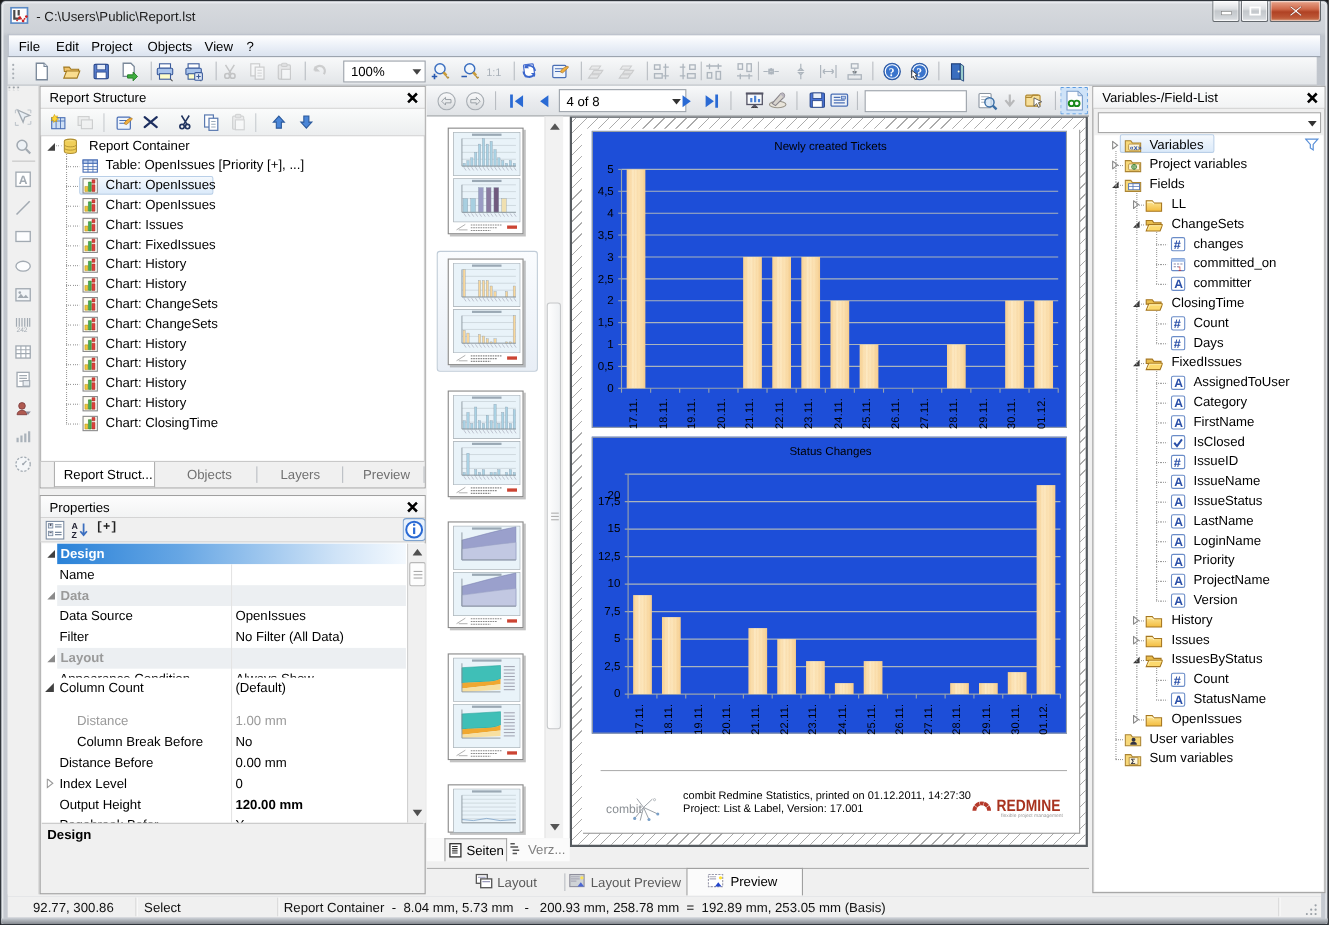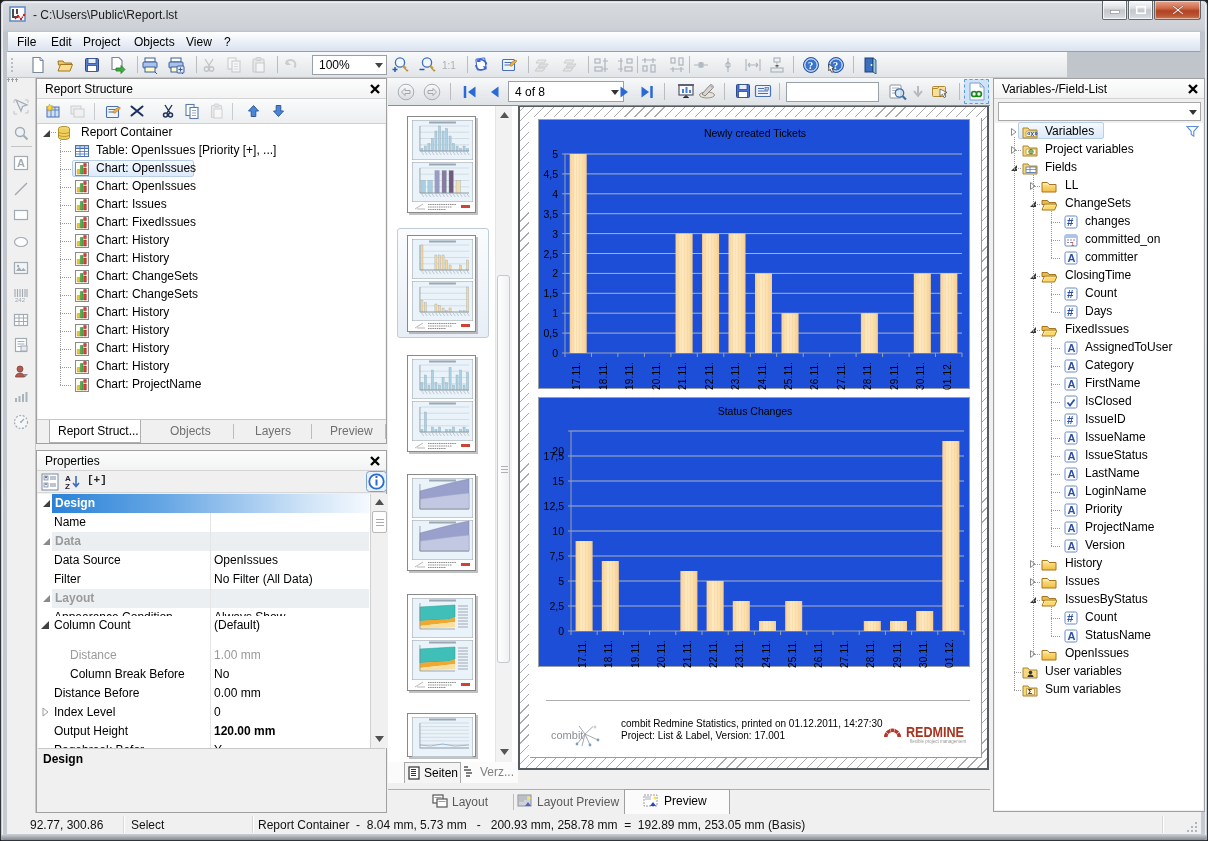--- a/index.html
+++ b/index.html
@@ -14,21 +14,21 @@
 .wbtn { position:absolute; top:1px; height:19px; border:1px solid #62676c; border-top:none;
   background:linear-gradient(#fbfbfc,#dcdfe2 40%,#c3c7cb 50%,#cdd1d5 75%,#dde0e3); box-shadow:inset 0 0 0 1px rgba(255,255,255,.75); }
 #btn-min { left:1102px; width:25px; border-radius:0 0 2px 2px; }
 #btn-max { left:1128px; width:25px; border-radius:0 0 2px 2px; }
 #btn-close { left:1154px; width:47px; border-radius:0 0 3px 2px;
   background:linear-gradient(#e8a58c,#cf6a4b 40%,#b04224 55%,#bb5434 80%,#cb7a55); box-shadow:inset 0 0 0 1px rgba(255,255,255,.5); }
 .wbtn svg { position:absolute; left:50%; top:50%; transform:translate(-50%,-50%); }
 #menubar { left:7px; top:31px; width:1194px; height:21px; background:linear-gradient(#ffffff,#eaeff7 55%,#dbe3ef);
   border:1px solid #bdc2cc; border-bottom:1px solid #98a0ab; font-size:12px; color:#000; }
 #menubar span { position:absolute; top:3px; }
-#toolbar { left:7px; top:52px; width:1060px; height:26px; background:linear-gradient(#f8f9fa,#eceef0 55%,#e2e5e8);
+#toolbar { left:7px; top:52px; width:1190px; height:26px; background:linear-gradient(#f8f9fa,#eceef0 55%,#e2e5e8);
   border-bottom:1px solid #c3c7cb; }
 .tsep { position:absolute; top:4px; width:1px; height:17px; background:#b9bdc2; }
 .ticon { position:absolute; top:4px; width:18px; height:18px; }
 .gicon { opacity:.45; filter:grayscale(1); }
 #toolbox { left:7px; top:78px; width:29px; height:735px; background:#f0f0f0; border-right:1px solid #c8c8c8; }
 .panel { position:absolute; background:#f0f0f0; border:1px solid #a0a0a0; }
 .ptitle { position:absolute; left:0; right:0; top:0; height:20px; background:linear-gradient(#fdfdfd,#f2f3f4);
   border-bottom:1px solid #d4d4d4; font-size:12px; color:#000; }
 .ptitle .t { position:absolute; left:8px; top:3px; }
 .pclose { position:absolute; right:4px; top:3px; width:14px; height:14px; }
@@ -535,21 +535,21 @@
       </div>
 <div class="doth" style="left:22px;top:261px;width:12px;"></div>
 <svg class="ticn" style="left:36px;top:253px" width="16" height="16" viewBox="0 0 16 16">
         <rect x="1.5" y="1.5" width="13" height="13" fill="#fffef4" stroke="#8a8a8a" stroke-width="1"></rect>
         <path d="M3.2 13 v-4.5 h2.6 v4.5 z" fill="#f0c63a" stroke="#b8941a" stroke-width=".5"></path>
         <path d="M6.4 13 v-8.5 h2.6 v8.5 z" fill="#4cae4c" stroke="#2a7a2a" stroke-width=".5"></path>
         <path d="M9.7 13 v-6 h2.6 v6 z" fill="#e04038" stroke="#a02622" stroke-width=".5"></path>
         <path d="M9.7 5.5 v-3 h2.6 v3 z" fill="#e04038" stroke="#a02622" stroke-width=".5"></path>
       </svg>
 <div class="trow" style="left:58px;top:252px">
-        <span class="lbl">Chart: ProjectName</span>
+        <span class="lbl">Chart: ClosingTime</span>
       </div>
 </div>
 <div id="rs-tabs">
 <div style="position:absolute;left:12px;top:0px;width:92px;height:23px;background:#fff;border:1px solid #b0b0b0;border-top:none;color:#000;text-decoration:underline;">
         <span style="position:absolute;left:8px;top:4px;">Report Struct...</span>
       </div>
 <span style="position:absolute;left:133px;top:4px;">Objects</span>
 <div class="tsep" style="left:196px;top:4px;height:15px"></div>
 <span style="position:absolute;left:218px;top:4px;">Layers</span>
 <div class="tsep" style="left:274px;top:4px;height:15px"></div>

